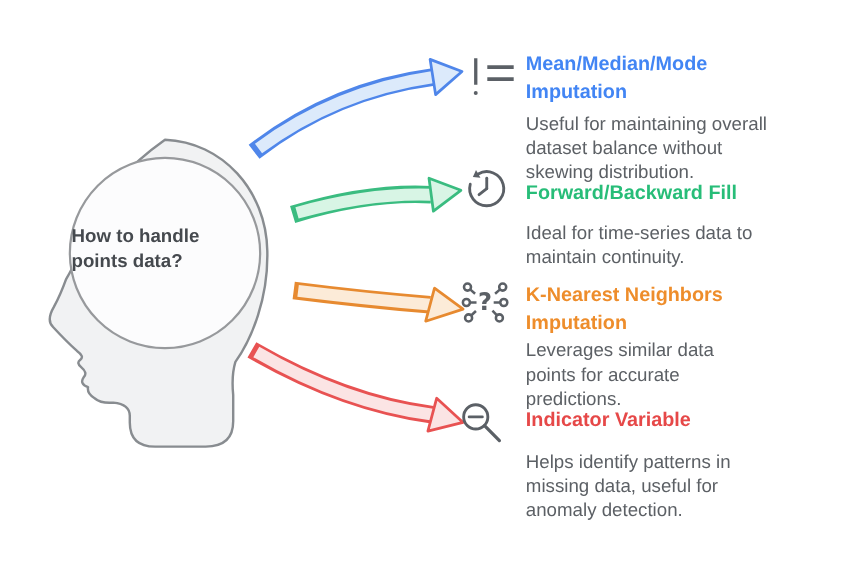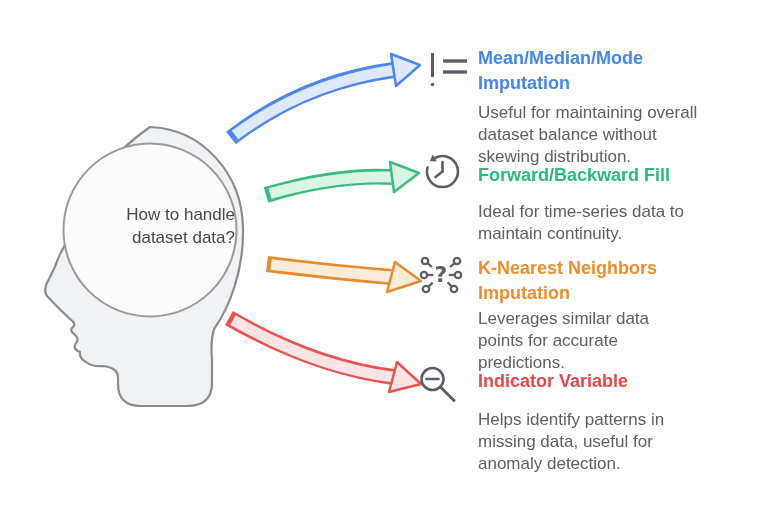--- a/index.html
+++ b/index.html
@@ -3,22 +3,22 @@
 <meta charset="utf-8">
 <style>
   html,body{margin:0;padding:0;background:#fff;}
   .canvas{
     position:relative;width:768px;height:525px;background:#ffffff;overflow:hidden;
     font-family:"Liberation Sans", sans-serif;
   }
   .art{position:absolute;left:0;top:0;}
   .icon{position:absolute;}
   .question{
-    position:absolute;left:65px;top:203px;width:170px;text-align:right;
-    font-size:17px;font-weight:normal;line-height:23px;color:#45494e;
+    position:absolute;left:65px;top:203px;width:170px;text-align:left;
+    font-size:17px;font-weight:bold;line-height:23px;color:#45494e;
   }
   .question span{display:block;}
   .item{position:absolute;left:478px;width:300px;}
   .item .title{font-size:18px;font-weight:bold;line-height:25px;}
   .item .title span{display:block;white-space:nowrap;}
   .item .desc{font-size:17px;line-height:22px;color:#5c6065;}
   .item .desc span{display:block;white-space:nowrap;}
   .item span:empty{display:none;}
 </style>
 </head>
@@ -73,21 +73,21 @@
 
     <g>
       <path d="M 229 318 Q 312 366 393 377" fill="none" stroke-width="16" stroke="#e85252"></path>
       <path d="M 233 320 Q 314 367 393 377" fill="none" stroke-width="10.8" stroke="#fbe4e4"></path>
       <polygon points="397,362 389,392 421,384" stroke-width="2.5" stroke-linejoin="round" fill="#fbe4e4" stroke="#e85252"></polygon>
     </g>
   </svg>
 
   <div class="question" style="color: rgb(69, 73, 78);">
     <span>How to handle</span>
-    <span>dataset data?</span>
+    <span>points data?</span>
   </div>
 
   <svg class="icon" style="left:428px;top:50px" width="42" height="40" viewBox="0 0 42 40" fill="none" stroke="#5b6066">
     <line x1="4.5" y1="3" x2="4.5" y2="27" stroke-width="3"></line>
     <circle cx="4.5" cy="34.5" r="1.8" stroke="none" fill="#5b6066"></circle>
     <line x1="15" y1="11" x2="39" y2="11" stroke-width="3.4"></line>
     <line x1="15" y1="22" x2="39" y2="22" stroke-width="3.4"></line>
   </svg>
 
   <svg class="icon" style="left:421px;top:151px" width="40" height="40" viewBox="0 0 40 40" fill="none" stroke="#5b6066">

